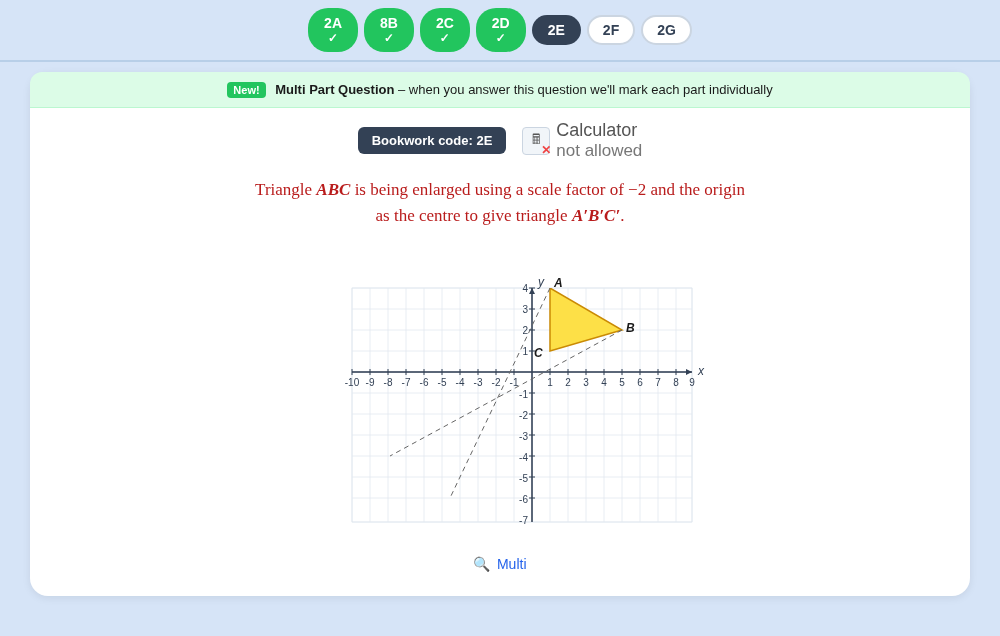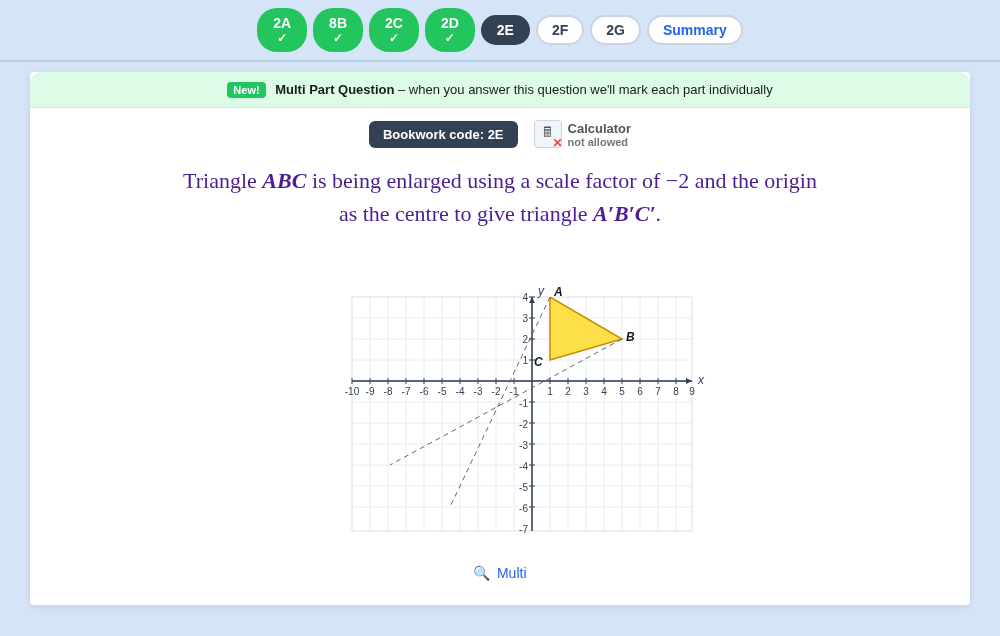--- a/index.html
+++ b/index.html
@@ -47,21 +47,21 @@
     .tab-summary {
       background: white;
       color: #2563eb;
       border: 2px solid #cbd5e1;
       font-weight: 600;
     }
     .check-icon { font-size: 12px; }
     .main-content {
       background: white;
       margin: 10px 30px;
-      border-radius: 4px;
+      border-radius: 18px;
       padding: 0 0 16px 0;
       box-shadow: 0 2px 8px rgba(0,0,0,0.08);
     }
     .multi-part-banner {
       background: #dcfce7;
       border-radius: 12px 12px 0 0;
       padding: 10px 20px;
       text-align: center;
       font-family: Arial, sans-serif;
       font-size: 13px;
@@ -117,24 +117,24 @@
       position: absolute;
       bottom: -2px;
       right: -2px;
       color: #ef4444;
       font-size: 12px;
       font-weight: 700;
       line-height: 1;
     }
     .question-text {
       text-align: center;
-      font-size: 22px;
+      font-size: 17px;
       line-height: 1.5;
       padding: 8px 60px 16px 60px;
-      color: #4c1d95;
+      color: #b91c1c;
     }
     .question-text .math-abc {
       font-family: 'Times New Roman', serif;
       font-style: italic;
       font-weight: bold;
     }
     .graph-area {
       display: flex;
       flex-direction: column;
       align-items: center;
@@ -188,43 +188,40 @@
     <span class="check-icon">✓</span>
   </div>
   <div class="tab tab-active">
     <span>2E</span>
   </div>
   <div class="tab tab-inactive">
     <span>2F</span>
   </div>
   <div class="tab tab-inactive">
     <span>2G</span>
-  </div>
-  <div class="tab tab-summary">
-    <span>Summary</span>
   </div>
 </div>
 
 <div class="main-content">
   <div class="multi-part-banner">
     <span class="new-badge">New!</span>
     <strong>Multi Part Question</strong>
     <span>– when you answer this question we'll mark each part individually</span>
   </div>
 
   <div class="bookwork-row">
     <div class="bookwork-code">Bookwork code: 2E</div>
     <div class="calculator-info">
       <div class="calc-icon">
         🖩
         <span class="x-mark">✕</span>
       </div>
       <div>
-        <div style="font-weight:700; font-size:13px;">Calculator</div>
-        <div style="font-size:11px; color:#777;font-weight:bold;">not allowed</div>
+        <div style="font-weight:400; font-size:18px;">Calculator</div>
+        <div style="font-size:17px; color:#777;">not allowed</div>
       </div>
     </div>
   </div>
 
   <div class="question-text">
     <p>Triangle <span class="math-abc">ABC</span> is being enlarged using a scale factor of −2 and the origin</p>
     <p>as the centre to give triangle <span style="font-family:'Times New Roman',serif; font-style:italic; font-weight:bold;margin-top:40px;">A′B′C′</span>.</p>
     <br>
   </div>
 

